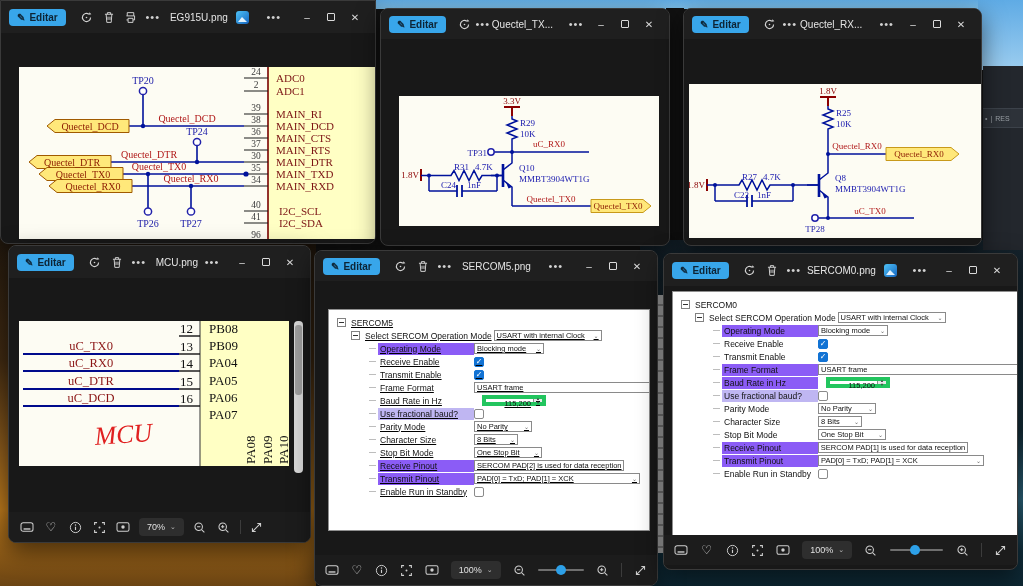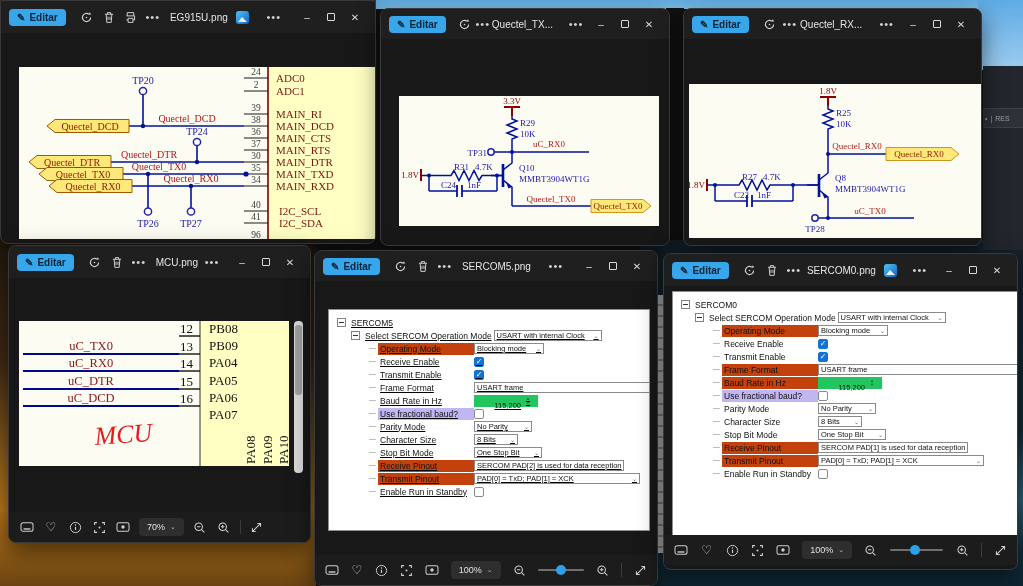--- a/index.html
+++ b/index.html
@@ -79,29 +79,29 @@
   .cfgpanel { position:absolute; background:#fff; border:1px solid #8f8f8f; padding:6px 4px 0 6px; overflow:hidden; }
   .trow { display:flex; align-items:center; height:13px; position:relative; }
   .trow-root { padding-left:2px; }
   .trow-op { padding-left:16px; }
   .trow-child { padding-left:34px; }
   .expander { width:9px; height:9px; border:1px solid #828282; background:#fff; position:relative; margin-right:3px; flex:none; }
   .expander::after { content:""; position:absolute; left:1px; right:1px; top:3px; height:1px; background:#333; }
   .tick { width:7px; height:1px; background:#bdbdbd; margin-right:2px; flex:none; }
   .tlabel { font-size:8.5px; color:#111; white-space:nowrap; padding:1px 2px; }
   .tlabel.fixed { width:96px; flex:none; }
-  .hl-green { background:#c2410c; }
+  .hl-green { background:#8b5cf6; }
   .hl-purple { background:#bfb6f2; }
   .dd { display:inline-flex; align-items:center; justify-content:space-between; border:1px solid #8a8a8a;
     background:#fff; height:11px; font-size:7.5px; color:#111; padding:0 2px; white-space:nowrap; overflow:hidden; flex:none; }
   .dd .ddc { color:#666; font-size:6px; margin-left:3px; }
   .cb { width:10px; height:10px; border:1px solid #8a8a8a; background:#fff; display:inline-flex; align-items:center;
     justify-content:center; font-size:8px; color:#fff; border-radius:2px; flex:none; }
   .cb.on { background:#1273d4; border-color:#1273d4; }
-  .spin { display:inline-flex; align-items:stretch; border:6px solid #22c55e; height:11px; background:#fff; flex:none; }
+  .spin { display:inline-flex; align-items:stretch; border:4px solid #22c55e; height:11px; background:#fff; flex:none;margin-left:8px; }
   .spin .spt { flex:1; font-size:7.5px; color:#111; text-align:right; padding:0 2px; line-height:10px; }
   .spin .spb { width:9px; border-left:1px solid #8a8a8a; display:flex; flex-direction:column; align-items:center;
     justify-content:center; font-size:4px; color:#444; line-height:4px; background:#e8e8e8; }
 </style>
 </head>
 <body>
 
 <div class="desktop">
 
   <div class="wp wp-sky-strip"></div>
@@ -853,21 +853,21 @@
             <span class="tick"></span>
             <span class="tlabel fixed">Stop Bit Mode</span>
             <span class="dd" style="width: 68px;">
               <span class="ddt">One Stop Bit</span>
               <span class="ddc">⌄</span>
             </span>
           </div>
           <div class="trow trow-child">
             <span class="tick"></span>
             <span class="tlabel fixed hl-green">Receive Pinout</span>
-            <span class="dd" style="width: 150px;">
+            <span class="dd" style="width: 150px; justify-content: center;">
               <span class="ddt">SERCOM PAD[1] is used for data reception</span>
             </span>
           </div>
           <div class="trow trow-child">
             <span class="tick"></span>
             <span class="tlabel fixed hl-green">Transmit Pinout</span>
             <span class="dd" style="width: 166px;">
               <span class="ddt">PAD[0] = TxD; PAD[1] = XCK</span>
               <span class="ddc">⌄</span>
             </span>

